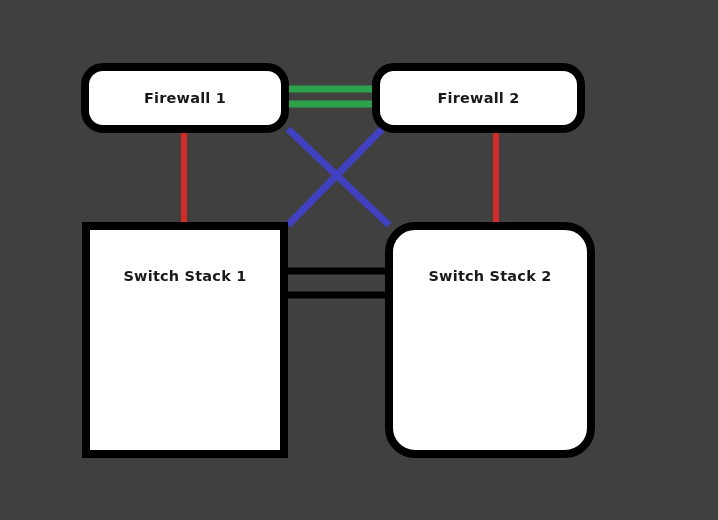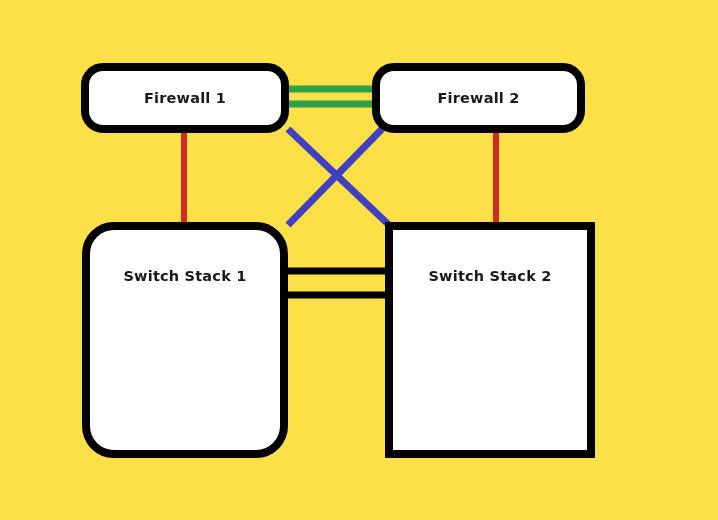--- a/index.html
+++ b/index.html
@@ -44,48 +44,48 @@
     font-weight: bold;
     font-size: 14.5px;
     color: #1a1a1a;
     letter-spacing: 0.2px;
     white-space: nowrap;
     user-select: none;
   }
   #fw1 { left: 81px;  top: 63px;  width: 208px; height: 70px; }
   #fw2 { left: 381px; top: 63px;  width: 213px; height: 70px; }
   #ss1 { left: 82px;  top: 222px; width: 206px; height: 236px; }
-  #ss2 { left: 385px; top: 222px; width: 210px; height: 236px; }
+  #ss2 { left: 385px; top: 222px; width: 210px; height: 236px; border-radius: 30px; }
   #ss1 .node-label, #ss2 .node-label { margin-top: 38px; }
 </style>
 </head>
 <body>
 
-<div id="canvas" style="background: #fde047;">
+<div id="canvas" style="background: #404040;">
 
   <svg id="wires" viewBox="0 0 718 520" width="718" height="520" xmlns="http://www.w3.org/2000/svg">
     <line x1="289" y1="89" x2="381" y2="89" stroke="#2ca04a" stroke-width="7" stroke-linecap="butt"></line>
     <line x1="289" y1="104" x2="381" y2="104" stroke="#2ca04a" stroke-width="7" stroke-linecap="butt"></line>
     <line x1="184" y1="133" x2="184" y2="225" stroke="#d32a2a" stroke-width="6" stroke-linecap="butt"></line>
     <line x1="496" y1="133" x2="496" y2="225" stroke="#d32a2a" stroke-width="6" stroke-linecap="butt"></line>
     <line x1="288" y1="129" x2="389" y2="225" stroke="#4040c0" stroke-width="7" stroke-linecap="butt"></line>
     <line x1="382" y1="129" x2="288" y2="225" stroke="#4040c0" stroke-width="7" stroke-linecap="butt"></line>
     <line x1="288" y1="271" x2="387" y2="271" stroke="#000000" stroke-width="7" stroke-linecap="butt"></line>
     <line x1="288" y1="295" x2="387" y2="295" stroke="#000000" stroke-width="7" stroke-linecap="butt"></line>
   </svg>
 
   <div class="node firewall" id="fw1" style="left: 81px; top: 63px; width: 208px; height: 70px; border-color: rgb(0, 0, 0);">
     <span class="node-label">Firewall 1</span>
   </div>
 
   <div class="node firewall" id="fw2" style="left: 372px; top: 63px; width: 213px; height: 70px; border-color: rgb(0, 0, 0);">
     <span class="node-label">Firewall 2</span>
   </div>
 
-  <div class="node" id="ss1" style="left: 82px; top: 222px; width: 206px; height: 236px; border-color: rgb(0, 0, 0); border-radius: 32px;">
+  <div class="node" id="ss1" style="left: 82px; top: 222px; width: 206px; height: 236px; border-color: rgb(0, 0, 0);">
     <span class="node-label">Switch Stack 1</span>
   </div>
 
   <div class="node" id="ss2" style="left: 385px; top: 222px; width: 210px; height: 236px; border-color: rgb(0, 0, 0);">
     <span class="node-label">Switch Stack 2</span>
   </div>
 
 </div>
 
 </body></html>

